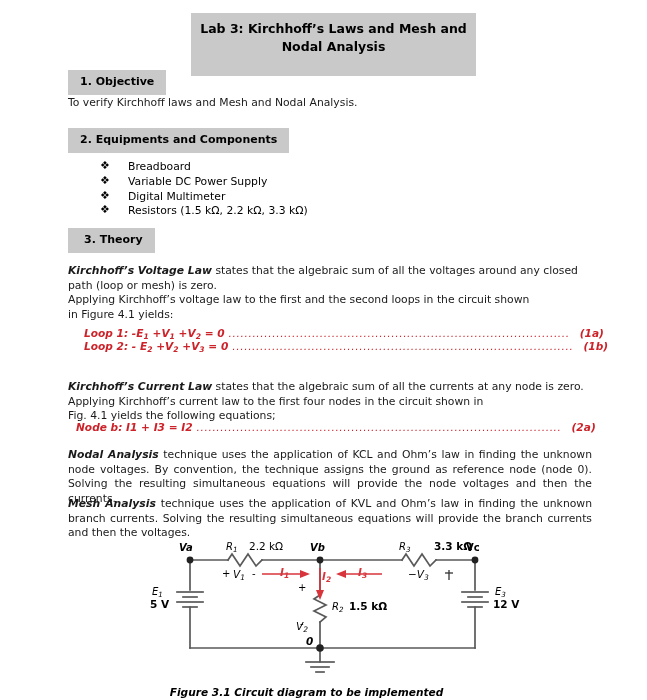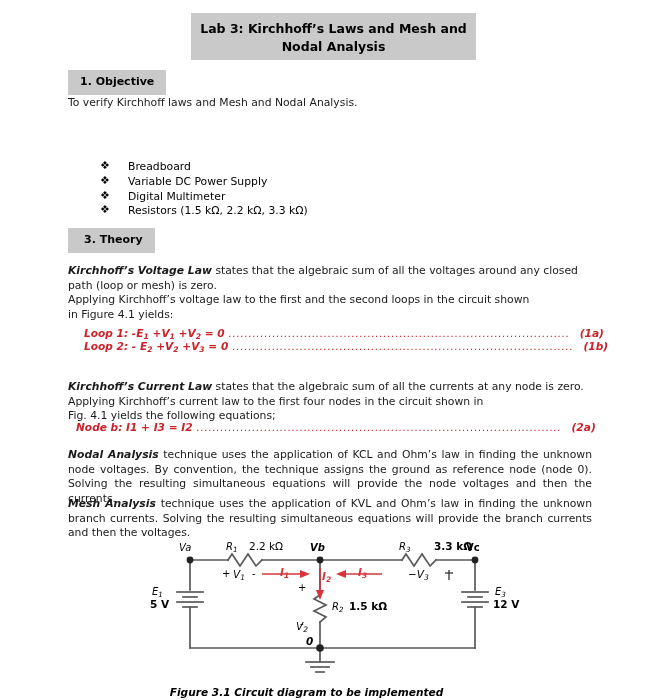--- a/index.html
+++ b/index.html
@@ -24,21 +24,21 @@
   .doc-title {
     position: absolute;
     left: 191px;
     top: 13px;
     width: 285px;
     background: #c9c9c9;
     text-align: center;
     font-weight: bold;
     font-size: 12.5px;
     line-height: 18px;
-    padding: 7px 4px 4px 4px;
+    padding: 7px 4px 20px 4px;
     box-sizing: border-box;
   }
   
   .sect-head {
     position: absolute;
     background: #c9c9c9;
     font-weight: bold;
     font-size: 11px;
     line-height: 14px;
     padding: 5px 12px 6px 12px;
@@ -148,20 +148,23 @@
 
   <div class="doc-title">
     <span>Lab 3: Kirchhoff’s Laws and Mesh and Nodal Analysis</span>
   </div>
 
   <div class="sect-head" id="sect-objective">
     <span>1. Objective</span>
   </div>
   <div class="body-text" id="objective-text">To verify Kirchhoff laws and Mesh and Nodal Analysis.</div>
 
+  <div class="sect-head" id="sect-equip">
+    <span>2. Equipments and Components</span>
+  </div>
   <ul class="equip-list">
     <li>
       <span class="bullet">❖</span>
       <span>Breadboard</span>
     </li>
     <li>
       <span class="bullet">❖</span>
       <span>Variable DC Power Supply</span>
     </li>
     <li>
@@ -273,21 +276,21 @@
       </g>
 
       <g stroke="#333" stroke-width="1.3">
         <line x1="299" y1="30" x2="299" y2="40"></line>
         <line x1="295" y1="33" x2="303" y2="33"></line>
       </g>
     </svg>
 
     <div style="position:absolute;left:0;top:0;width:400px;height:145px;pointer-events:none;">
 
-      <span style="position:absolute;left:29px;top:2px;font-style:italic;font-size:10px;font-weight:normal;">Va</span>
+      <span style="position:absolute;left:29px;top:2px;font-style:italic;font-size:10px;font-weight:bold;">Va</span>
       <span style="position:absolute;left:160px;top:2px;font-style:italic;font-size:10px;font-weight:bold;">Vb</span>
       <span style="position:absolute;left:316px;top:2px;font-size:10px;font-weight:bold;">Vc</span>
       <span style="position:absolute;left:156px;top:95px;font-style:italic;font-size:10.5px;font-weight:bold;">0</span>
 
       <span style="position:absolute;left:76px;top:1px;font-style:italic;font-size:10px;"><span>R</span><sub>1</sub></span>
       <span style="position:absolute;left:99px;top:0px;font-size:10.5px;font-weight:normal;">2.2 kΩ</span>
 
       <span style="position:absolute;left:249px;top:1px;font-style:italic;font-size:10px;"><span>R</span><sub>3</sub></span>
       <span style="position:absolute;left:284px;top:0px;font-size:10.5px;font-weight:bold;">3.3 kΩ</span>
 

